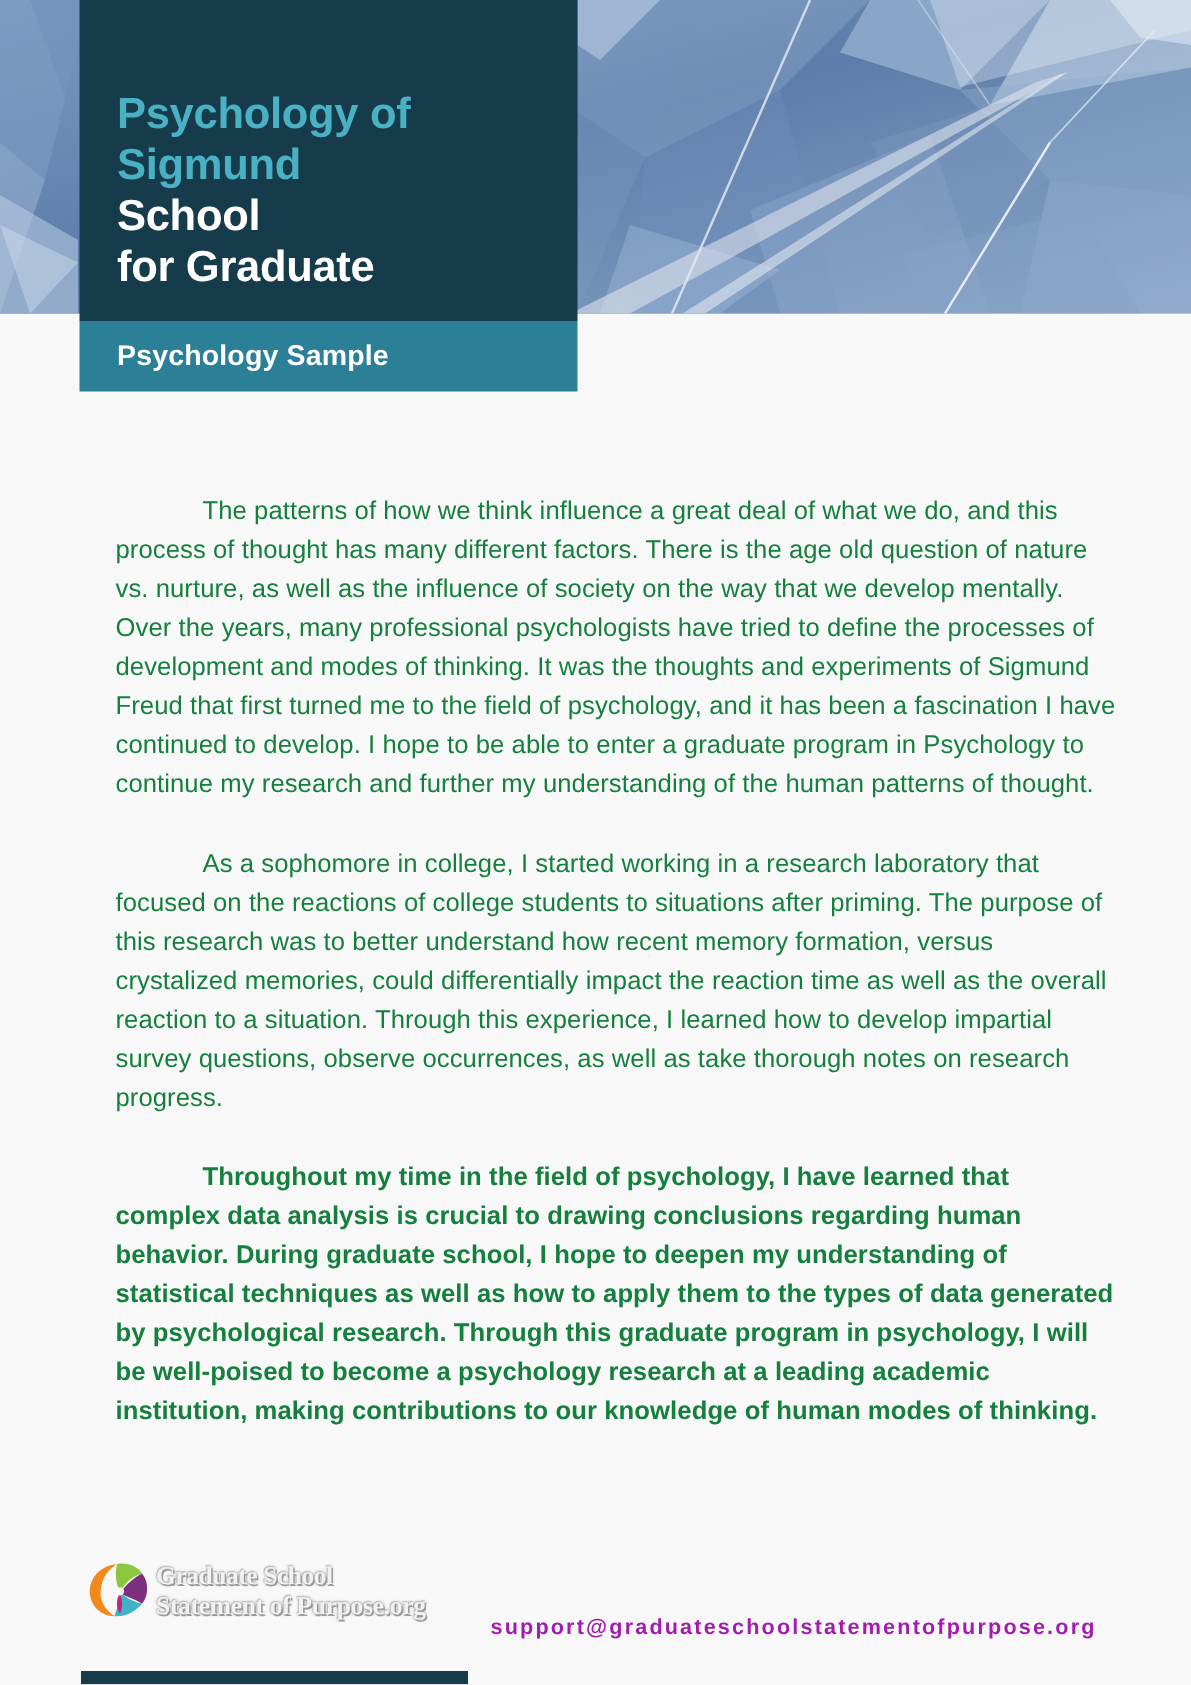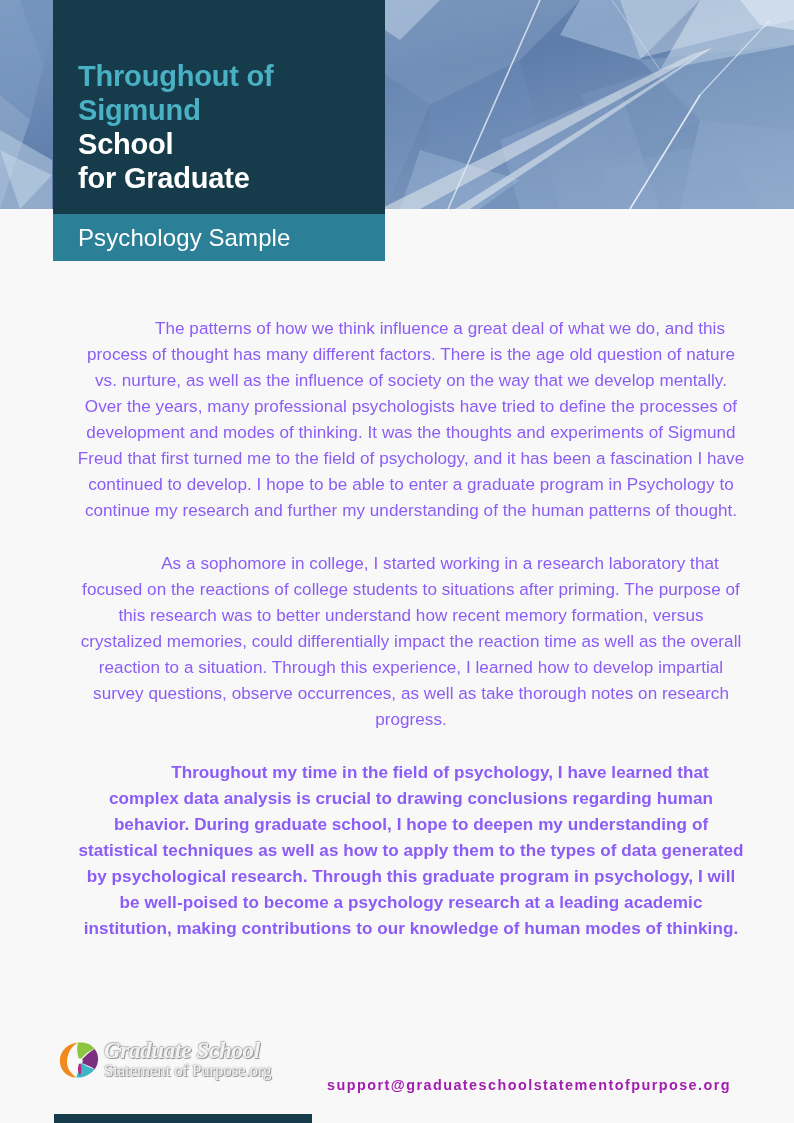--- a/index.html
+++ b/index.html
@@ -72,41 +72,41 @@
     width: 332px;
     height: 47px;
     background: #2b7f96;
     box-sizing: border-box;
     padding-left: 25px;
     display: flex;
     align-items: center;
   }
   .subtitle-text {
     color: #ffffff;
-    font-size: 24px;
-    font-weight: 400;
+    font-size: 19px;
+    font-weight: 700;
     letter-spacing: 0.1px;
     white-space: nowrap;
   }
 
   
   .body-content {
     position: absolute;
     left: 77px;
     top: 312px;
     width: 668px;
   }
   .body-paragraph {
-    color: #8b5cf6;
+    color: #15803d;
     font-size: 17.1px;
     line-height: 26px;
     text-indent: 58px;
-    margin: 4px 0 27px 0;
+    margin: 16px 0 27px 0;
     letter-spacing: 0.05px;
-    text-align: center;
+    text-align: left;
   }
   .body-paragraph:last-child {
     margin-bottom: 0;
     font-weight: bold;
   }
 
   
   .footer {
     position: absolute;
     left: 0;
@@ -128,34 +128,33 @@
   }
   .logo-text {
     margin-left: 2px;
     display: flex;
     flex-direction: column;
     justify-content: center;
   }
   .logo-title {
     font-family: "Liberation Serif", serif;
     font-weight: bold;
-    font-size: 23px;
+    font-size: 17px;
     line-height: 22px;
     color: #f2f2f2;
     letter-spacing: -0.3px;
     text-shadow:
       1px 1px 0 #9a9a9a,
       -0.6px -0.6px 0 #bdbdbd,
       0 0 2px rgba(90,90,90,0.85);
     white-space: nowrap;
-    font-style: italic;
   }
   .logo-sub {
     font-family: "Liberation Serif", serif;
-    font-weight: normal;
+    font-weight: bold;
     font-size: 17px;
     line-height: 18px;
     color: #f2f2f2;
     letter-spacing: -0.2px;
     text-shadow:
       1px 1px 0 #9a9a9a,
       -0.5px -0.5px 0 #bdbdbd,
       0 0 2px rgba(90,90,90,0.85);
     white-space: nowrap;
   }
@@ -220,21 +219,21 @@
       <polygon points="706,50 712,48 470,209 455,209" fill="#f2f5f8" opacity="0.5"></polygon>
       <line x1="540" y1="0" x2="448" y2="209" stroke="#dfe8f1" stroke-width="1.6" opacity="0.85"></line>
       <line x1="700" y1="95" x2="630" y2="209" stroke="#eef3f8" stroke-width="1.6" opacity="0.9"></line>
       <line x1="770" y1="20" x2="700" y2="95" stroke="#e9f0f7" stroke-width="1.2" opacity="0.7"></line>
       <line x1="612" y1="0" x2="660" y2="70" stroke="#cfdcea" stroke-width="1" opacity="0.6"></line>
       <polygon points="620,0 794,0 794,20 640,58" fill="#e6eef5" opacity="0.35"></polygon>
     </svg>
   </div>
 
   <div class="title-panel">
-    <div class="title-line title-accent">Throughout of</div>
+    <div class="title-line title-accent">Psychology of</div>
     <div class="title-line title-accent">Sigmund</div>
     <div class="title-line title-white">School</div>
     <div class="title-line title-white">for Graduate</div>
   </div>
 
   <div class="subtitle-bar">
     <span class="subtitle-text">Psychology Sample</span>
   </div>
 
   <div class="body-content">

